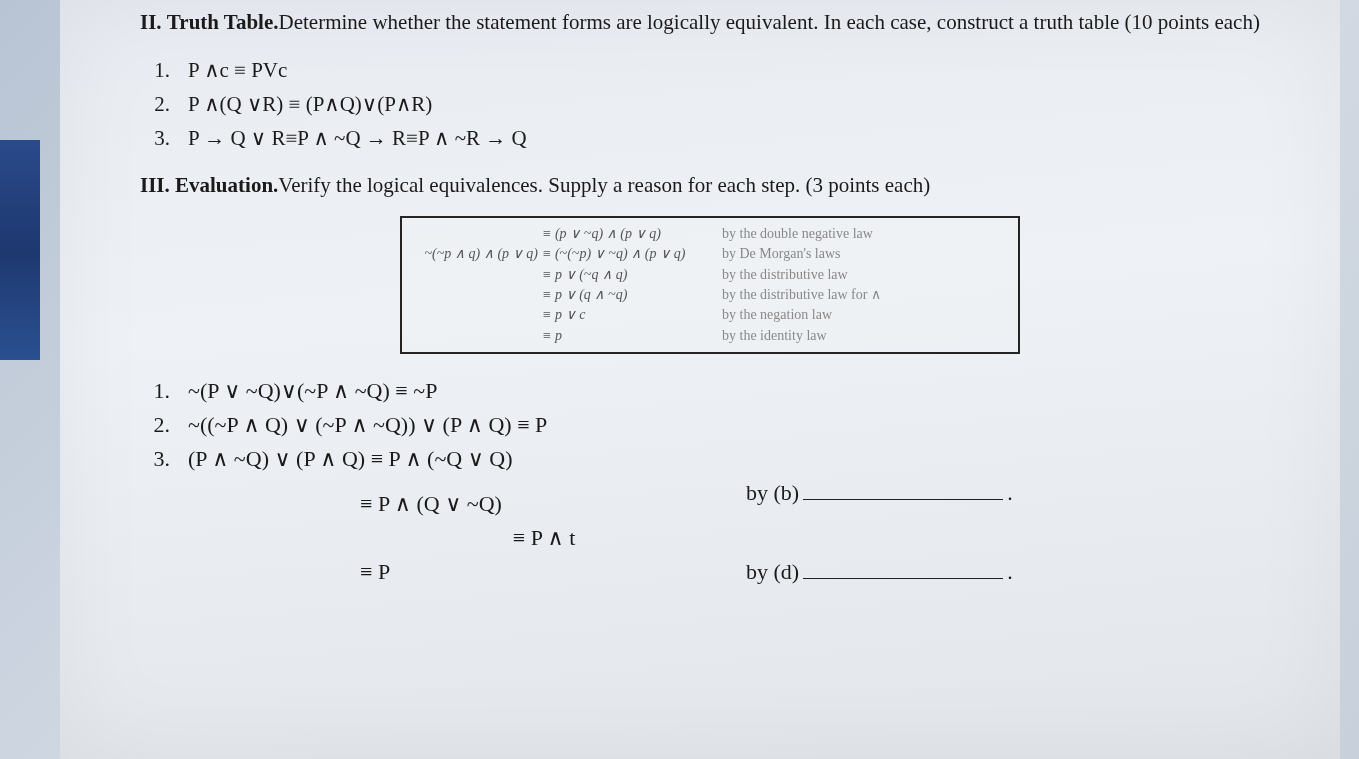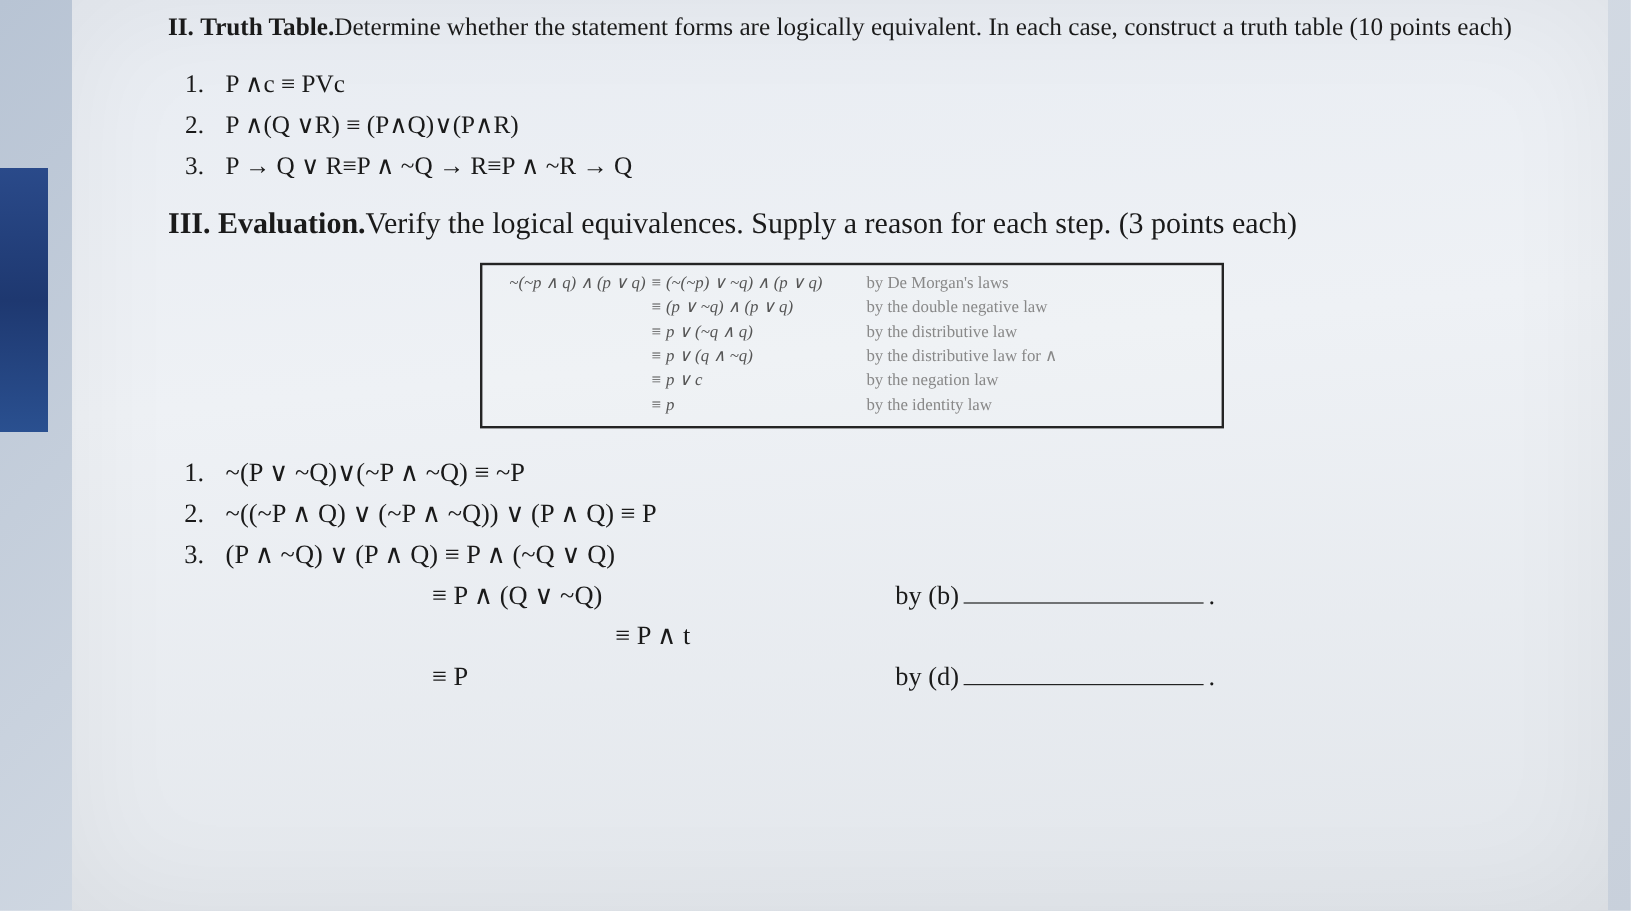--- a/index.html
+++ b/index.html
@@ -38,21 +38,21 @@
     .section-header .num { font-weight: bold; }
     .section-header .title { font-weight: bold; }
     .list-items {
       margin: 18px 0 18px 8px;
       font-size: 21px;
       line-height: 1.6;
     }
     .list-items .item { display: flex; gap: 18px; }
     .list-items .itemnum { width: 22px; text-align: right; }
     .section3-header {
-      font-size: 25px;
+      font-size: 21px;
       margin: 10px 0 18px 0;
     }
     .boxed-example {
       margin: 6px auto 20px auto;
       width: 620px;
       border: 2px solid #242424;
       padding: 6px 10px;
       font-size: 14px;
       line-height: 1.45;
       color: #555;
@@ -71,21 +71,21 @@
     .problems3 .pnum { width: 22px; text-align: right; }
     .problems3 .pexpr { flex: 0 0 540px; }
     .problems3 .preason { flex: 0 0 400px; }
     .underline-blank {
       display: inline-block;
       border-bottom: 1.5px solid #222;
       width: 200px;
       margin: 0 4px;
       vertical-align: baseline;
     }
-    .indent-step { padding-left: 172px; }
+    .indent-step { padding-left: 172px; margin-top: 11px; }
     .indent-step2 { padding-left: 172px; text-align: center; }
     .indent-step3 { padding-left: 172px; }
   </style>
 </head>
 <body>
 
 <div class="blue-edge"></div>
 
 <div class="paper">
 
@@ -109,28 +109,28 @@
     </div>
   </div>
 
   <div class="section3-header">
     <span style="font-weight:bold">III.</span>
     <span style="font-weight:bold">Evaluation.</span><span>Verify the logical equivalences. Supply a reason for each step. (3 points each)</span>
   </div>
 
   <div class="boxed-example">
     <div class="row">
+      <span class="lhs"></span>
+      <span class="rhs">≡ (p ∨ ~q) ∧ (p ∨ q)</span>
+      <span class="reason">by the double negative law</span>
+    </div>
+    <div class="row">
       <span class="lhs">~(~p ∧ q) ∧ (p ∨ q)</span>
       <span class="rhs">≡ (~(~p) ∨ ~q) ∧ (p ∨ q)</span>
       <span class="reason">by De Morgan's laws</span>
-    </div>
-    <div class="row">
-      <span class="lhs"></span>
-      <span class="rhs">≡ (p ∨ ~q) ∧ (p ∨ q)</span>
-      <span class="reason">by the double negative law</span>
     </div>
     <div class="row">
       <span class="lhs"></span>
       <span class="rhs">≡ p ∨ (~q ∧ q)</span>
       <span class="reason">by the distributive law</span>
     </div>
     <div class="row">
       <span class="lhs"></span>
       <span class="rhs">≡ p ∨ (q ∧ ~q)</span>
       <span class="reason">by the distributive law for ∧</span>

